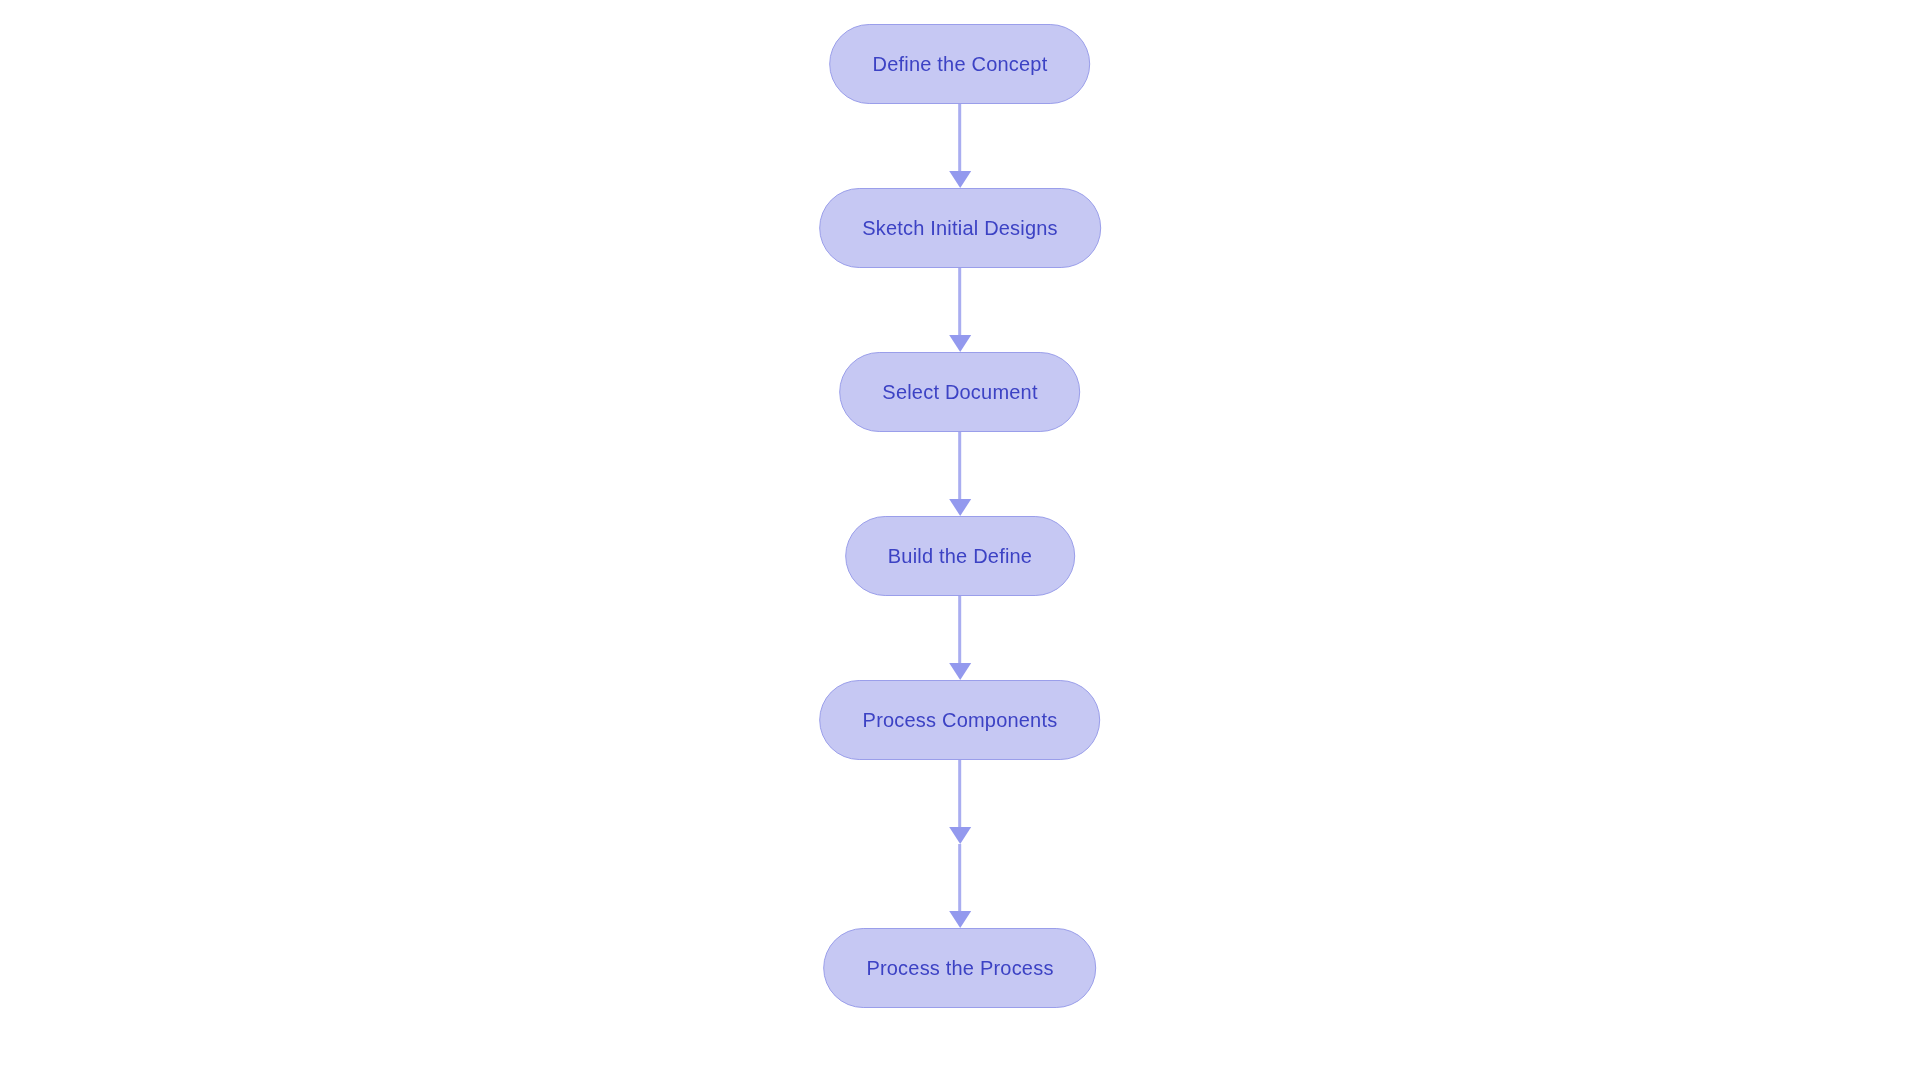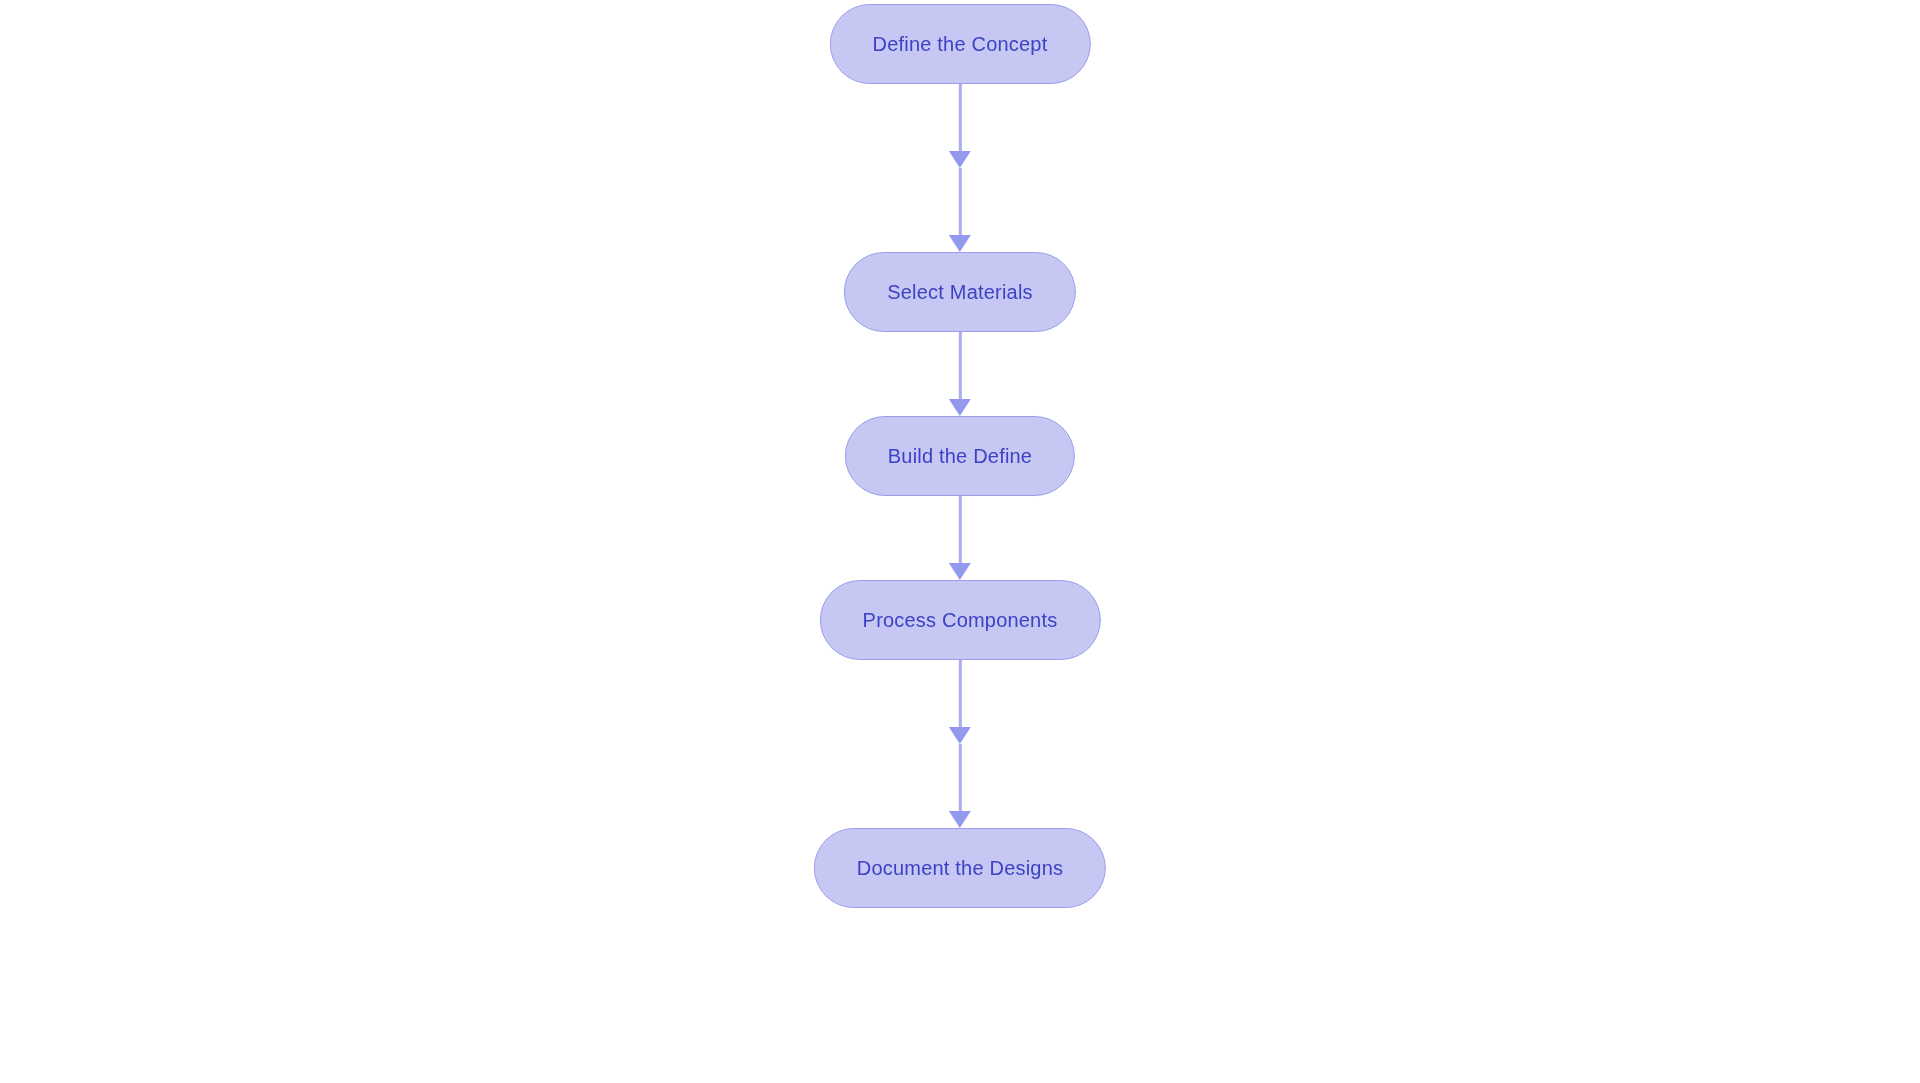--- a/index.html
+++ b/index.html
@@ -13,21 +13,21 @@
   *{margin:0;padding:0;box-sizing:border-box;}
   html,body{
     width:1920px;height:1083px;
     background:var(--canvas-bg);
     overflow:hidden;
     font-family:"Liberation Sans", sans-serif;
   }
   .flowchart{
     position:absolute;
     left:50%;
-    top:4px;
+    top:24px;
     transform:translateX(-50%);
     display:flex;
     flex-direction:column;
     align-items:center;
   }
   .flow-node{
     height:80px;
     padding:0 42px;
     border-radius:40px;
     background:var(--node-fill);
@@ -63,27 +63,28 @@
 
 <div class="flowchart">
 
   <div class="flow-node">Define the Concept</div>
 
   <div class="flow-arrow">
     <div class="arrow-line"></div>
     <div class="arrow-head"></div>
   </div>
 
+  <div class="flow-node">Sketch Initial Designs</div>
 
   <div class="flow-arrow">
     <div class="arrow-line"></div>
     <div class="arrow-head"></div>
   </div>
 
-  <div class="flow-node">Select Materials</div>
+  <div class="flow-node">Select Document</div>
 
   <div class="flow-arrow">
     <div class="arrow-line"></div>
     <div class="arrow-head"></div>
   </div>
 
   <div class="flow-node">Build the Define</div>
 
   <div class="flow-arrow">
     <div class="arrow-line"></div>
@@ -96,15 +97,15 @@
     <div class="arrow-line"></div>
     <div class="arrow-head"></div>
   </div>
 
 
   <div class="flow-arrow">
     <div class="arrow-line"></div>
     <div class="arrow-head"></div>
   </div>
 
-  <div class="flow-node">Document the Designs</div>
+  <div class="flow-node">Process the Process</div>
 
 </div>
 
 </body></html>

